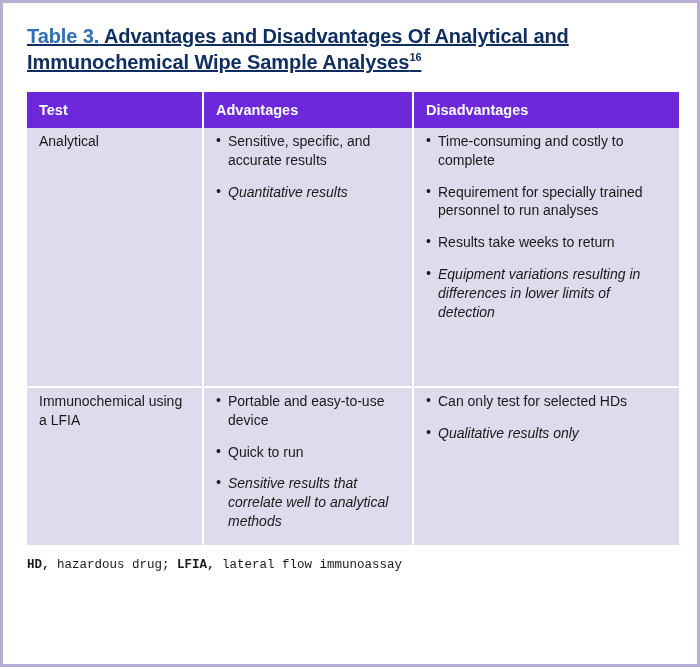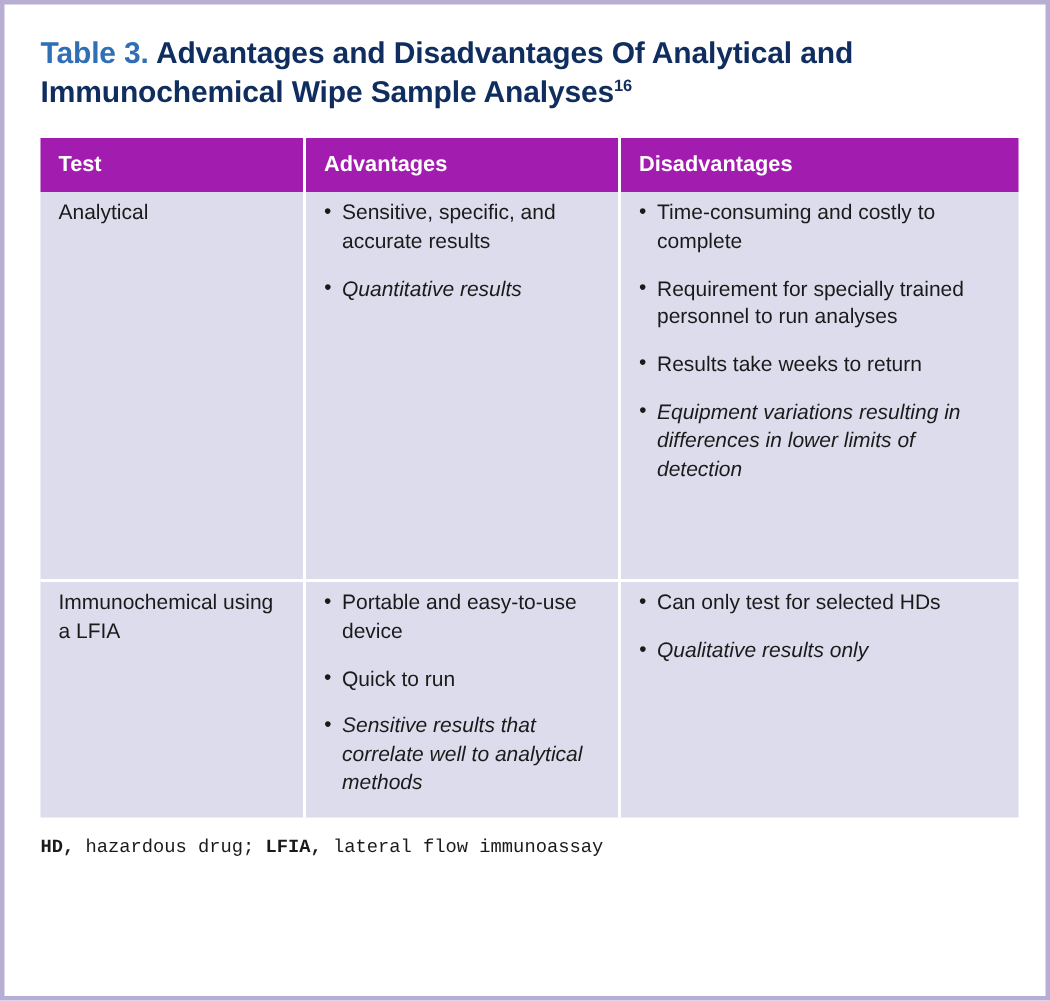--- a/index.html
+++ b/index.html
@@ -22,36 +22,37 @@
     position: relative;
     overflow: hidden;
   }
   .title {
     font-size: 20px;
     font-weight: bold;
     color: #0f2d5e;
     line-height: 1.32;
     margin: 0 0 16px 0;
     letter-spacing: -0.1px;
+    text-decoration: underline;
   }
   .title .tablenum {
     color: #2f6fb5;
   }
   .title sup {
     font-size: 11px;
     vertical-align: super;
     line-height: 0;
   }
   table.t3 {
     border-collapse: collapse;
     width: 652px;
     table-layout: fixed;
   }
   table.t3 th {
-    background: #a21caf;
+    background: #6d28d9;
     color: #ffffff;
     font-size: 14.5px;
     font-weight: bold;
     text-align: left;
     padding: 10px 12px;
     vertical-align: middle;
     border-right: 2px solid #ffffff;
   }
   table.t3 th:last-child {
     border-right: none;

